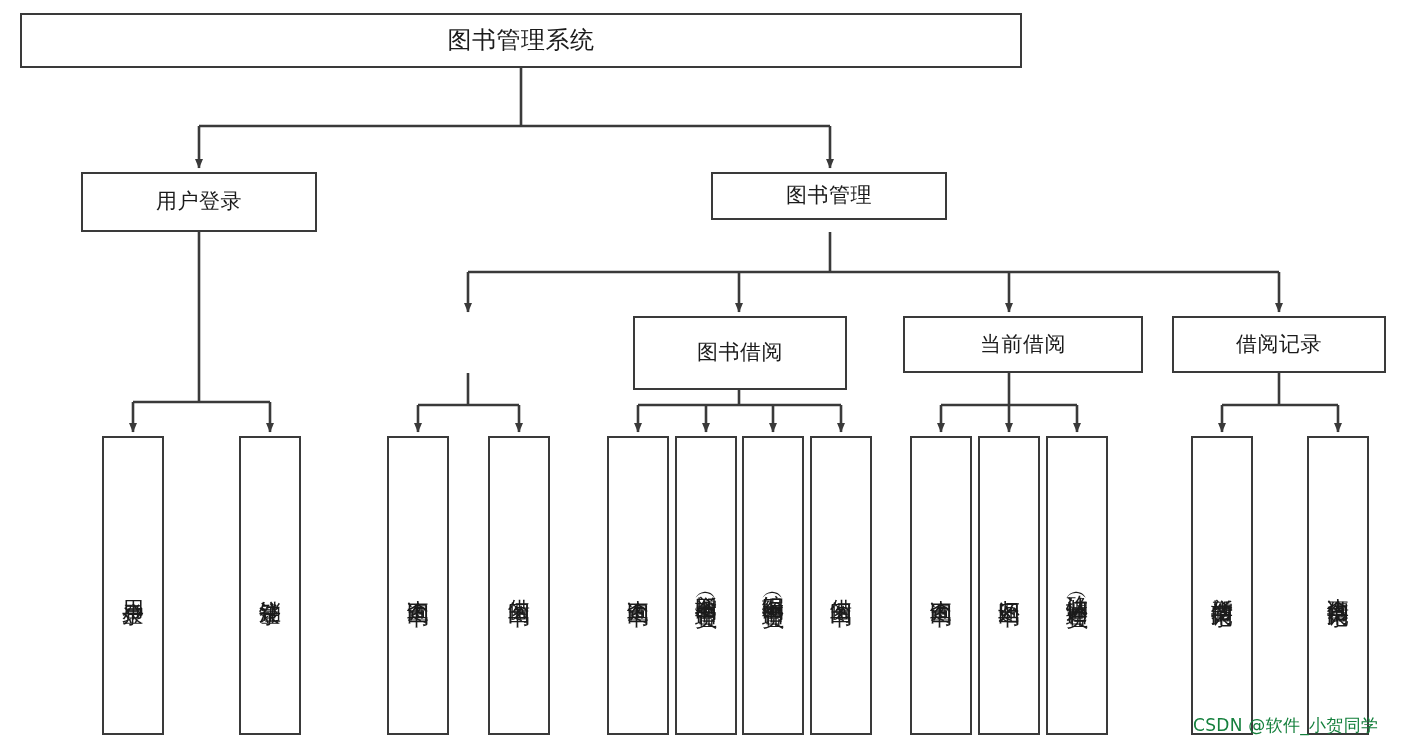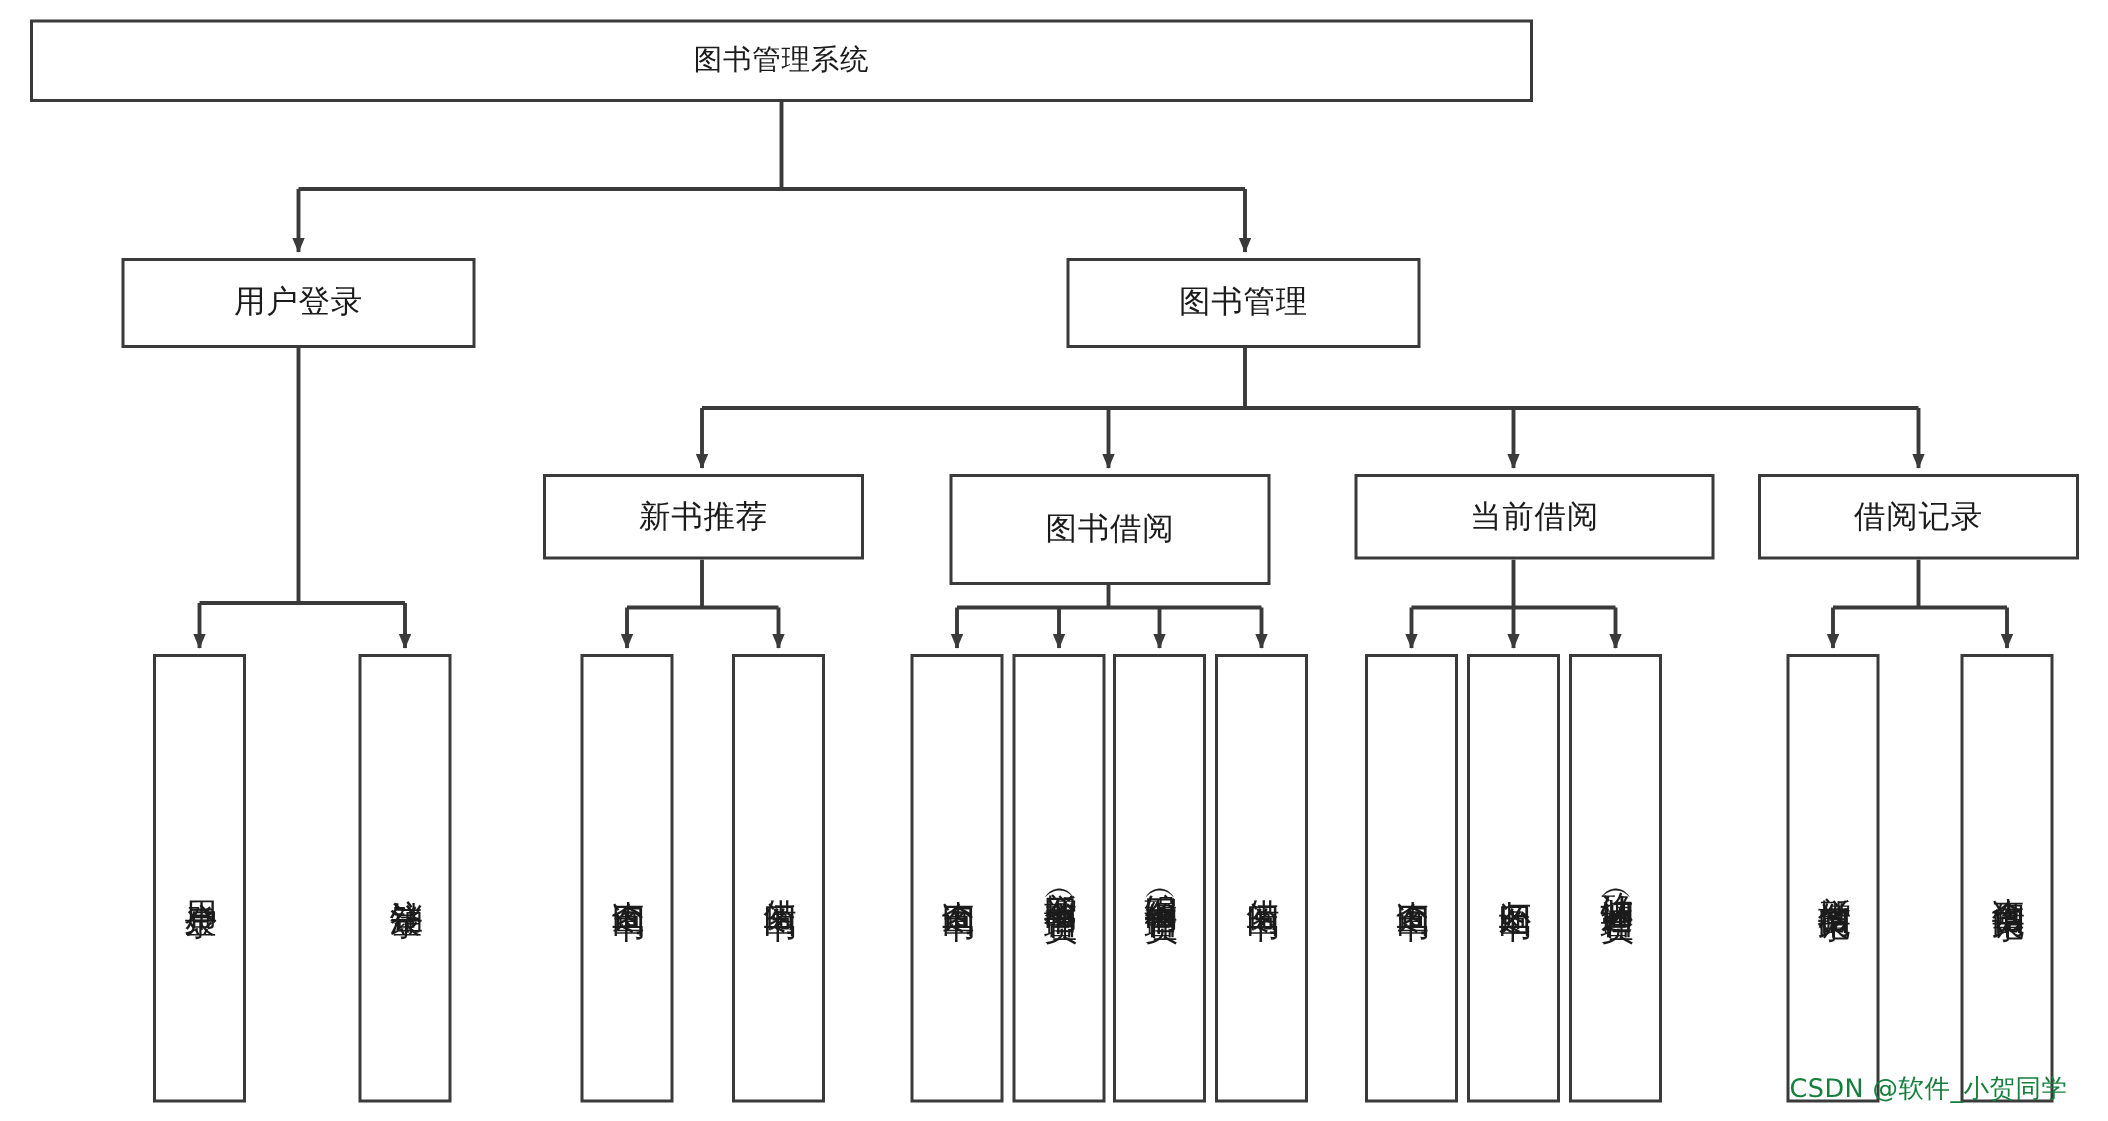--- a/index.html
+++ b/index.html
@@ -39,21 +39,21 @@
     display: block;
     text-align: center;
     line-height: 1.12;
   }
   .node.horizontal .label {
     font-size: 21px;
     letter-spacing: 0.5px;
     white-space: nowrap;
   }
   .node.root .label {
-    font-size: 19px;
+    font-size: 24px;
   }
   .node.vertical {
     align-items: center;
     justify-content: center;
   }
   .node.vertical .label {
     writing-mode: vertical-rl;
     text-orientation: upright;
     font-size: 22px;
     line-height: 1.18;
@@ -128,27 +128,24 @@
     </g>
   </svg>
 
   <div class="node horizontal root" style="left:20px; top:13px; width:1002px; height:55px;">
     <span class="label">图书管理系统</span>
   </div>
 
   <div class="node horizontal" style="left:81px; top:172px; width:236px; height:60px;">
     <span class="label">用户登录</span>
   </div>
-  <div class="node horizontal" style="left:711px; top:172px; width:236px; height:60px;">
+  <div class="node horizontal" style="left:711px; top:172px; width:236px; height:48px;">
     <span class="label">图书管理</span>
   </div>
 
-  <div class="node horizontal" style="left:362px; top:316px; width:214px; height:57px;">
-    <span class="label">新书推荐</span>
-  </div>
   <div class="node horizontal" style="left:633px; top:316px; width:214px; height:74px;">
     <span class="label">图书借阅</span>
   </div>
   <div class="node horizontal" style="left:903px; top:316px; width:240px; height:57px;">
     <span class="label">当前借阅</span>
   </div>
   <div class="node horizontal" style="left:1172px; top:316px; width:214px; height:57px;">
     <span class="label">借阅记录</span>
   </div>
 

